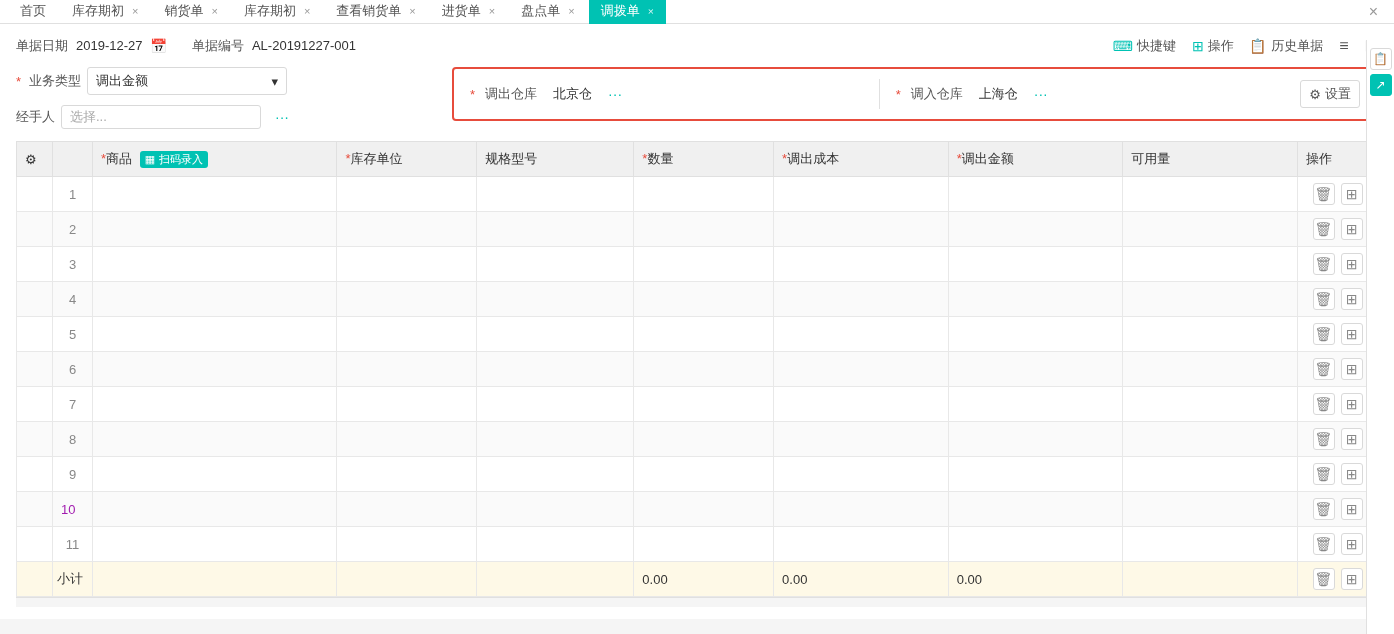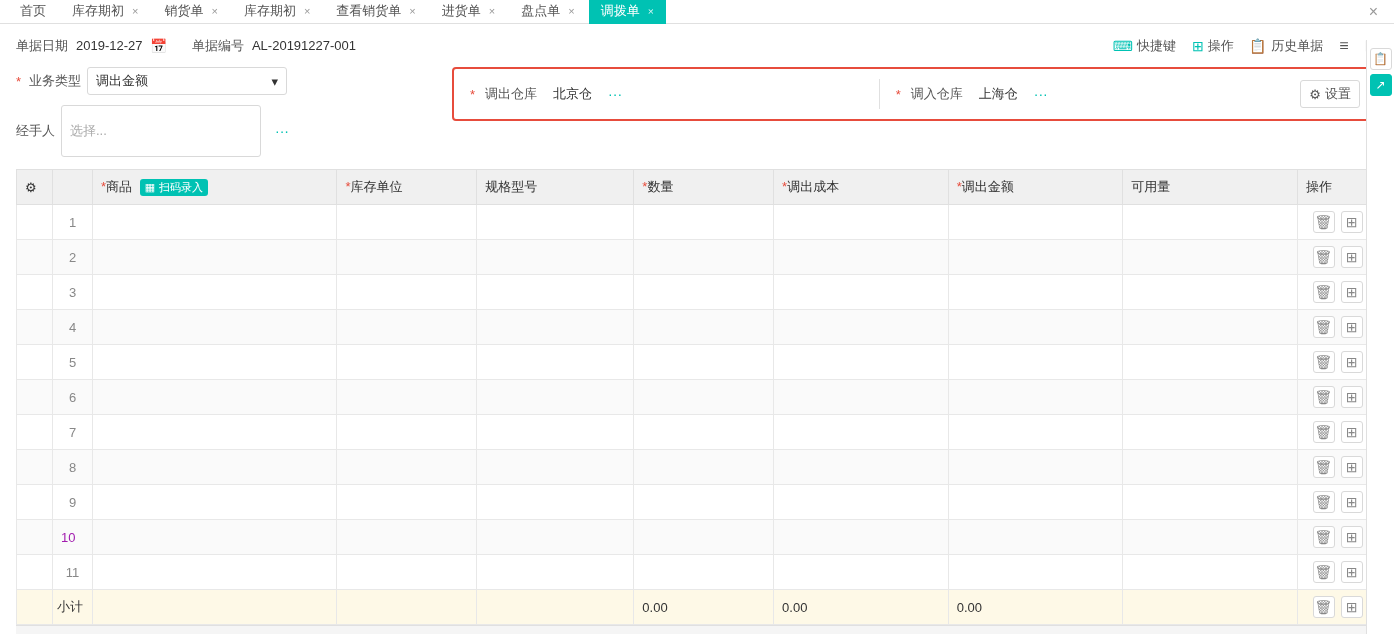--- a/index.html
+++ b/index.html
@@ -366,21 +366,21 @@
       <div class="form-field">
         <span class="required-star">*</span>
         <span class="field-label">业务类型</span>
         <div class="field-select">
           <span>调出金额</span>
           <span>▾</span>
         </div>
       </div>
       <div class="form-field">
         <span class="field-label">经手人</span>
-        <span class="field-input-plain" style="color:#aaa; border:1px solid #d9d9d9; border-radius:3px; padding:16px 8px; min-width:200px; background:#fff;">选择...</span>
+        <span class="field-input-plain" style="color:#aaa; border:1px solid #d9d9d9; border-radius:3px; padding:2px 8px; min-width:200px; background:#fff;">选择...</span>
         <span class="ellipsis-btn">···</span>
       </div>
     </div>
 
     <div class="warehouse-section">
       <div class="warehouse-field">
         <span class="required-star">*</span>
         <span class="warehouse-label">调出仓库</span>
         <span class="warehouse-value">北京仓</span>
         <span class="ellipsis-btn">···</span>

